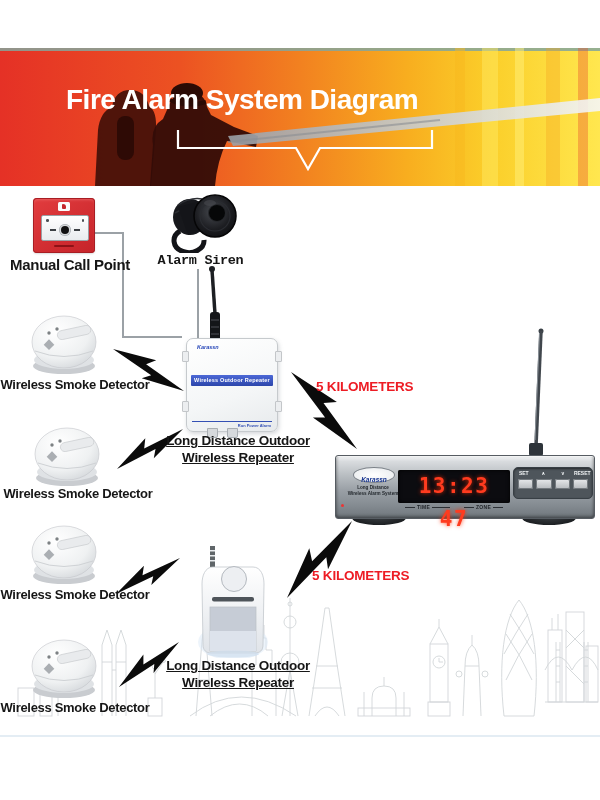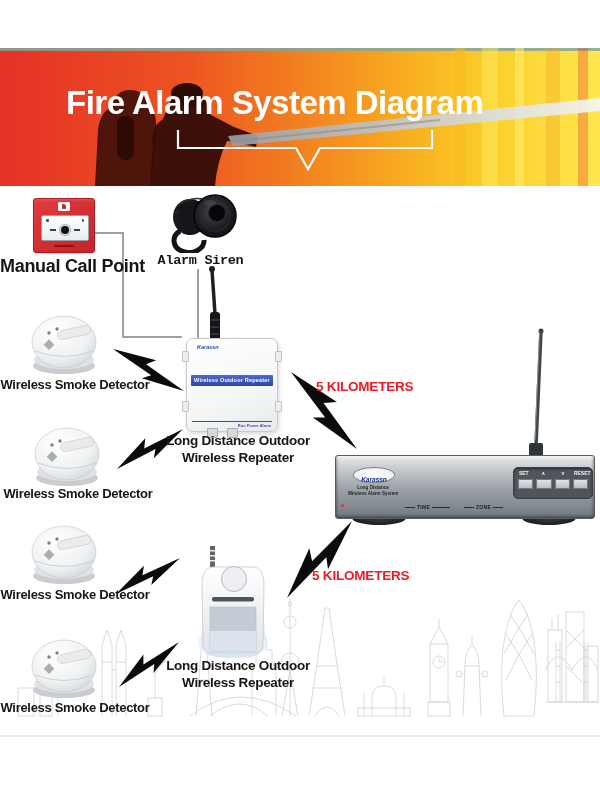--- a/index.html
+++ b/index.html
@@ -2,26 +2,26 @@
 <html><head>
 <meta charset="utf-8">
 <style>
   html,body{margin:0;padding:0;background:#fff;}
   .canvas{position:relative;width:600px;height:800px;background:#fff;overflow:hidden;
           font-family:"Liberation Sans",sans-serif;}
   .abs{position:absolute;}
   
   .banner{position:absolute;left:0;top:48px;width:600px;height:138px;overflow:hidden;}
   .banner-title{position:absolute;left:66px;top:36px;width:480px;color:#fff;
-    font-size:33px;font-weight:bold;letter-spacing:-0.5px;white-space:nowrap;z-index:3;}
+    font-size:28px;font-weight:bold;letter-spacing:-0.5px;white-space:nowrap;z-index:3;}
   .banner svg{position:absolute;left:0;top:0;}
   
   .dlabel{position:absolute;z-index:6;font-weight:bold;color:#161616;font-size:13px;
     letter-spacing:-0.3px;text-align:center;white-space:nowrap;}
-  .dlabel2{line-height:17px;}
+  .dlabel2{line-height:17px;text-decoration:underline;}
   .dist{position:absolute;z-index:6;font-weight:bold;font-size:13.5px;letter-spacing:-0.2px;
     white-space:nowrap;}
   .dev{position:absolute;z-index:5;}
   .overlay{position:absolute;left:0;top:0;z-index:4;pointer-events:none;}
   .skyline{position:absolute;left:0;top:570px;z-index:1;}
   
   .mcp{background:linear-gradient(145deg,#e23c3e,#c52329);border-radius:4px;
     box-shadow:inset 0 0 0 1px #a81d23, inset 0 2px 3px rgba(255,160,160,.35), 0 1px 2px rgba(0,0,0,.15);}
   .mcp-icon{position:absolute;left:25px;top:4px;width:12px;height:9px;background:#fbfbfb;border-radius:1.5px;}
   .mcp-icon i{position:absolute;left:4px;top:2px;width:4px;height:5px;background:#c4252b;border-radius:1px 3px 1px 1px;}
@@ -237,21 +237,21 @@
       </div>
     <div class="mcp-panel">
       <b class="d1"></b>
         <b class="d2"></b>
       <span class="cbtn"></span>
       <span class="dashL"></span>
         <span class="dashR"></span>
     </div>
     <div class="mcp-slot"></div>
   </div>
-  <div class="dlabel" style="left:0;top:256px;width:140px;font-size:18px;">Manual Call Point</div>
+  <div class="dlabel" style="left:0;top:256px;width:140px;font-size:15px;">Manual Call Point</div>
 
   <svg class="dev" style="left:166px;top:191px;" width="74" height="62" viewBox="0 0 74 62">
     <path d="M14,40 a15,12 0 1 0 24,9" fill="none" stroke="#131418" stroke-width="5"></path>
     <ellipse cx="24" cy="26" rx="17" ry="18" fill="#17181c"></ellipse>
     <path d="M12,14 Q24,6 36,8 M9,22 Q22,14 38,15" stroke="#2c2e33" stroke-width="1.5" fill="none"></path>
     <polygon points="12,16 52,5 62,30 22,44" fill="#141519"></polygon>
     <circle cx="49" cy="25" r="21" fill="url(#gHorn)" stroke="#050506" stroke-width="1.5"></circle>
     <circle cx="49" cy="25" r="15" fill="none" stroke="#2a2c31" stroke-width="1.2"></circle>
     <circle cx="51" cy="22" r="8.5" fill="#060708" stroke="#26282c"></circle>
     <ellipse cx="44" cy="12" rx="6" ry="3" fill="#4a4d52" opacity=".55"></ellipse>
@@ -328,20 +328,23 @@
 
   <div class="cp-foot" style="left:352px;"></div>
   <div class="cp-foot" style="left:522px;"></div>
   <div class="abs cp-body">
     <div class="cp-logo">
       <span>Karassn</span>
     </div>
     <div class="cp-sub">
       <div>Long Distance</div>
       <div>Wireless Alarm System</div>
+    </div>
+    <div class="cp-disp">
+      <span>13:23 47</span>
     </div>
     <div class="cp-dz">
       <div class="grp">
           <i style="width:10px;"></i>
           <span>TIME</span>
           <i style="width:18px;"></i>
         </div>
       <div class="grp">
           <i style="width:10px;"></i>
           <span>ZONE</span>

